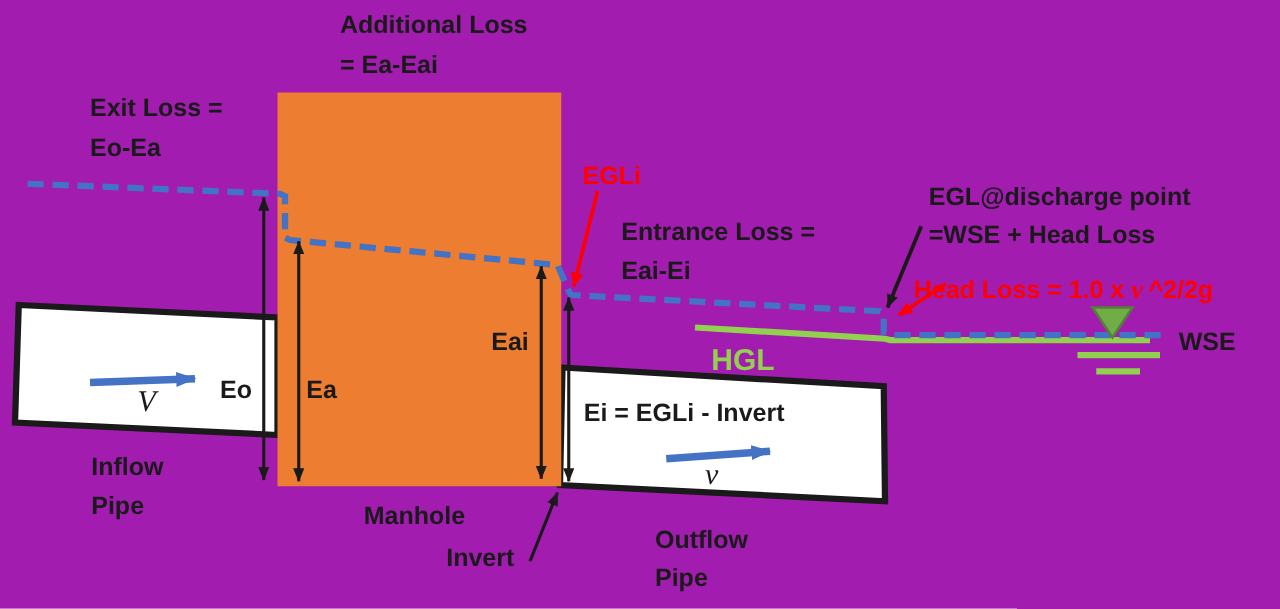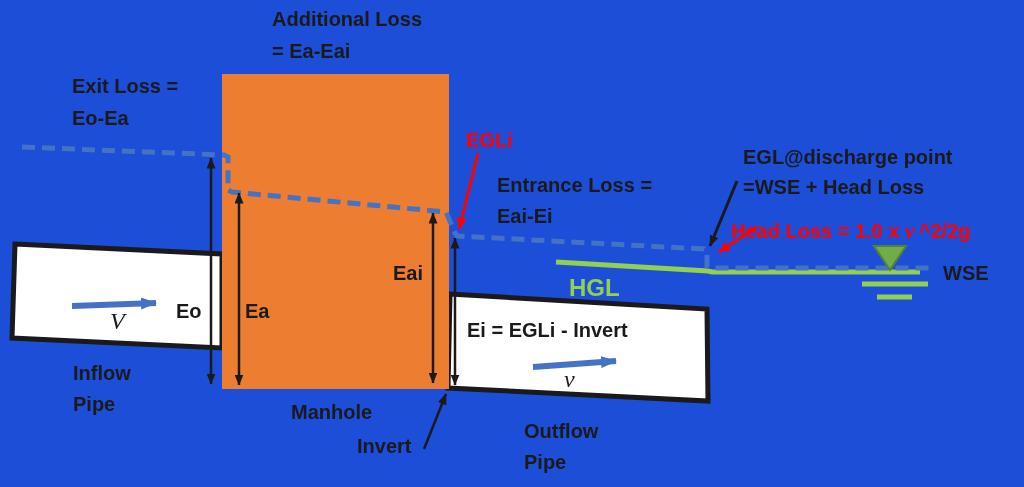--- a/index.html
+++ b/index.html
@@ -1,16 +1,16 @@
 <!DOCTYPE html>
 <html><head>
 <meta charset="utf-8">
 <style>
   html,body{margin:0;padding:0;background:#ffffff;}
-  .stage{position:relative;width:1024px;height:487px;background:#1d4ed8;overflow:hidden;
+  .stage{position:relative;width:1024px;height:487px;background:#a21caf;overflow:hidden;
          font-family:"Liberation Sans", sans-serif;}
   svg{display:block;}
   .lbl{font-family:"Liberation Sans", sans-serif;font-weight:700;font-size:20px;fill:#1a1a1a;}
   .lbl-red{fill:#FF0000;}
   .lbl-green{fill:#92D050;font-size:24px;}
   .lbl-math{font-family:"Liberation Serif", serif;font-style:italic;font-weight:400;font-size:24px;fill:#1a1a1a;}
   .lbl-math-red{font-family:"Liberation Serif", serif;font-style:italic;font-weight:700;font-size:21px;fill:#FF0000;}
 </style>
 </head>
 <body>

